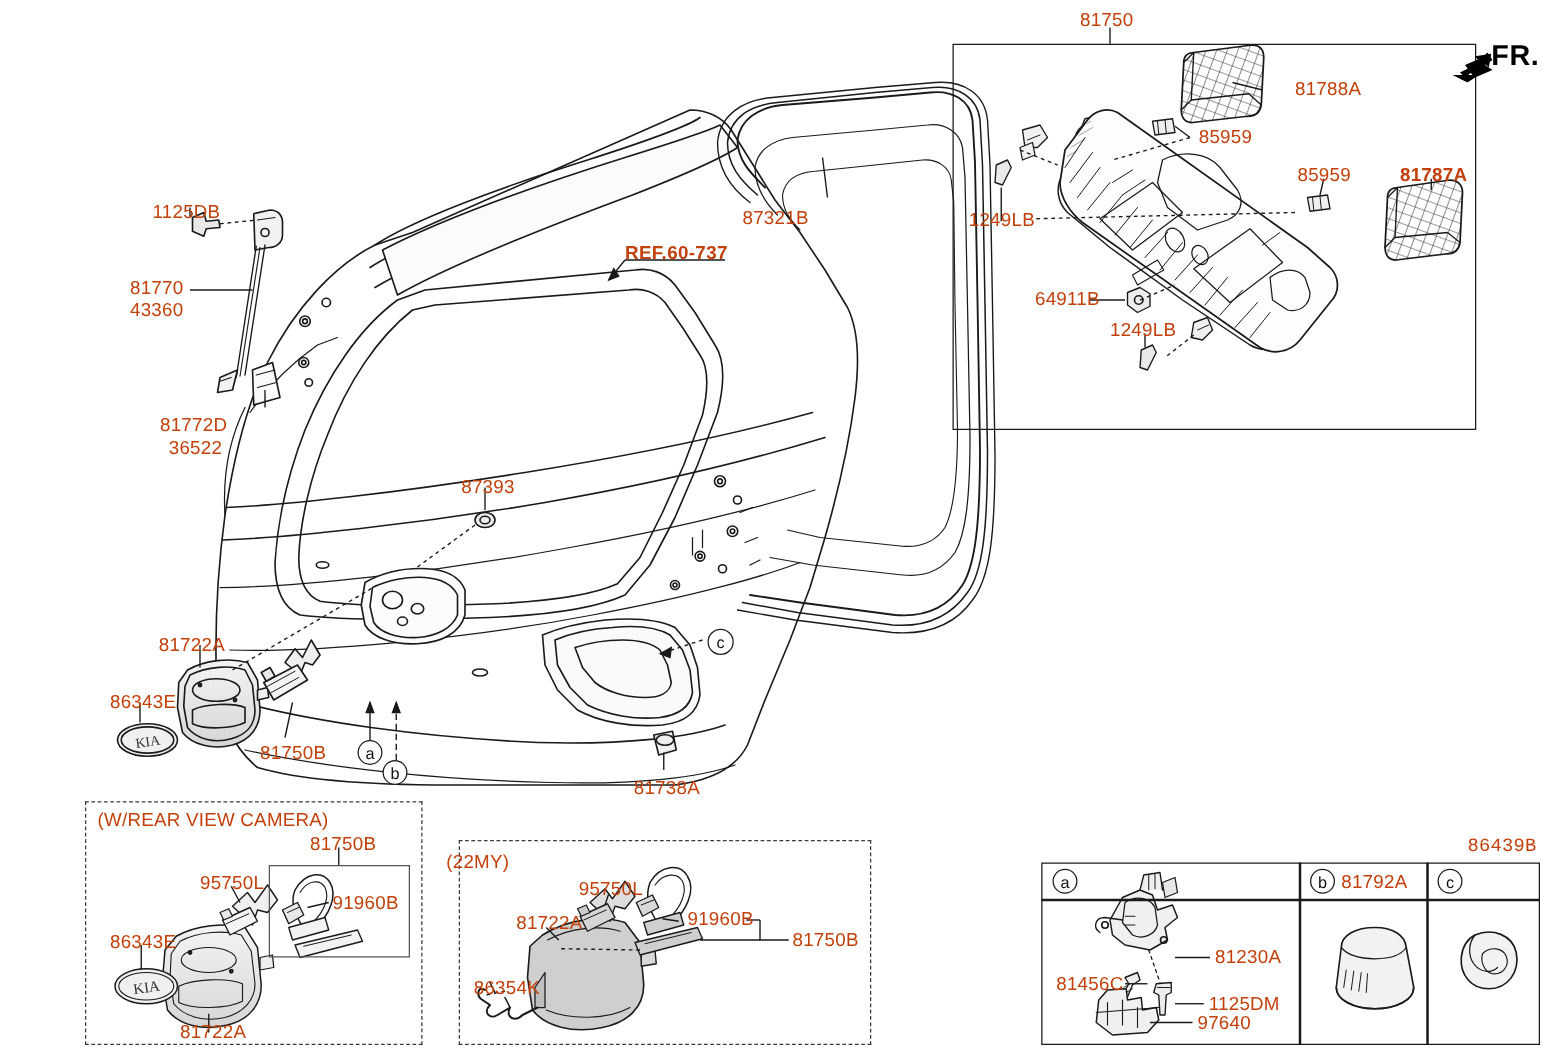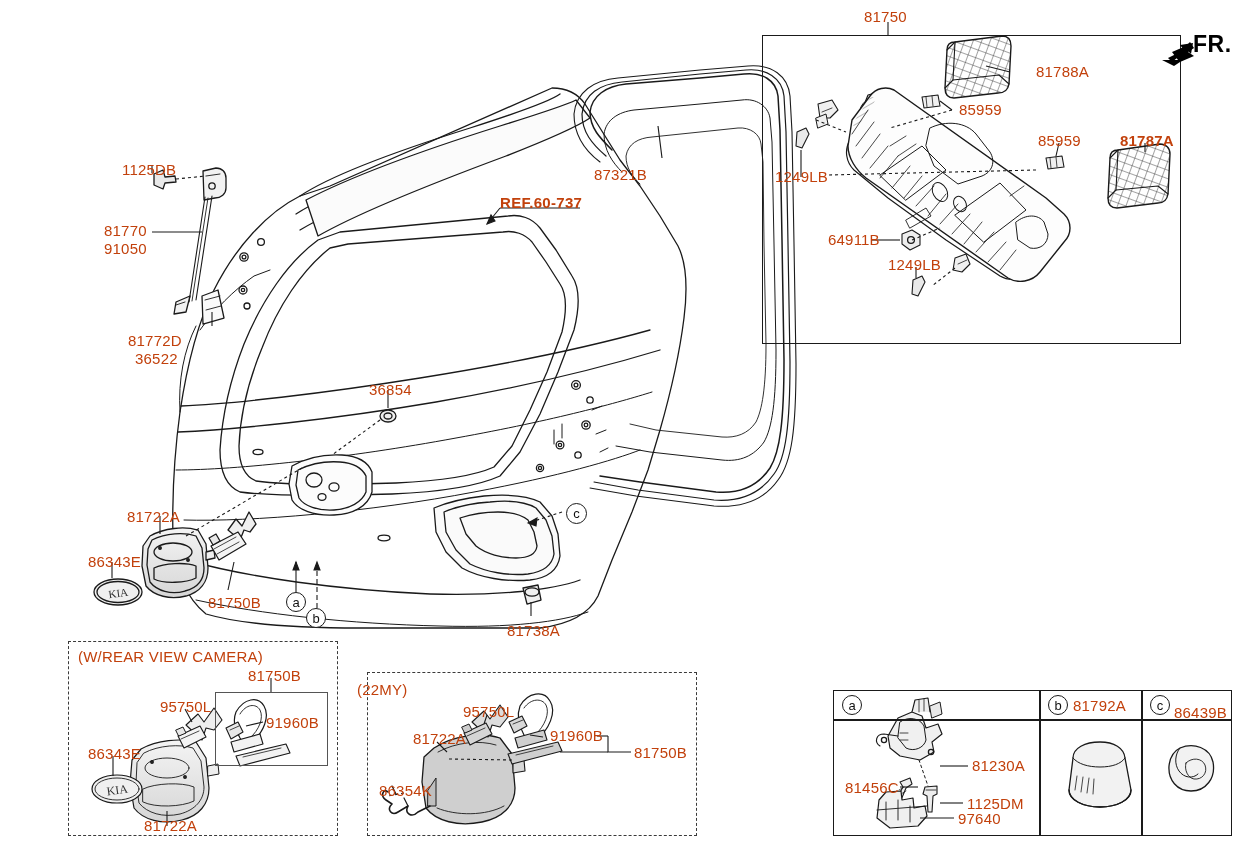--- a/index.html
+++ b/index.html
@@ -490,26 +490,26 @@
   <div class="leader v" style="left:1141px; top:690px; height:146px; width:1.6px; background:#1a1a1a;"></div>
 
   <div class="fr-text" style="left:1193px; top:14px;">FR.</div>
   <svg style="position:absolute; left:1160px; top:40px; width:38px; height:26px;" viewBox="0 0 38 26">
     <path d="M2,20 L18,20 L12,12 L26,6 L30,2 L34,8 L28,12 L34,16 L20,22 L14,26 L2,20 Z" fill="#000"></path>
     <path d="M8,18 L24,10 L20,5 L33,3 L31,14 L27,10 L12,22 Z" fill="#000"></path>
   </svg>
 
   <div class="lbl" style="left:122px; top:161px;">1125DB</div>
   <div class="lbl" style="left:104px; top:222px;">81770</div>
-  <div class="lbl" style="left:104px; top:240px;">91050</div>
+  <div class="lbl" style="left:104px; top:240px;">43360</div>
   <div class="lbl" style="left:128px; top:332px;">81772D</div>
   <div class="lbl" style="left:135px; top:350px;">36522</div>
   <div class="lbl" style="left:594px; top:118px;margin-top:48px;">87321B</div>
   <div class="lbl bold" style="left:500px; top:194px;">REF.60-737</div>
-  <div class="lbl" style="left:369px; top:381px;">36854</div>
+  <div class="lbl" style="left:369px; top:381px;">87393</div>
   <div class="lbl" style="left:127px; top:508px;">81722A</div>
   <div class="lbl" style="left:88px; top:553px;">86343E</div>
   <div class="lbl" style="left:208px; top:594px;">81750B</div>
   <div class="lbl" style="left:507px; top:622px;">81738A</div>
 
   <div class="circ" style="left:286px; top:592px; width:20px; height:20px;">a</div>
   <div class="circ" style="left:306px; top:608px; width:20px; height:20px;">b</div>
   <div class="circ" style="left:566px; top:503px; width:21px; height:21px;">c</div>
 
   <div class="lbl" style="left:864px; top:8px;">81750</div>
@@ -532,20 +532,20 @@
   <div class="lbl" style="left:463px; top:703px;">95750L</div>
   <div class="lbl" style="left:413px; top:730px;">81722A</div>
   <div class="lbl" style="left:550px; top:727px;">91960B</div>
   <div class="lbl" style="left:634px; top:744px;">81750B</div>
   <div class="lbl" style="left:379px; top:782px;">86354K</div>
 
   <div class="circ" style="left:842px; top:695px; width:20px; height:20px;">a</div>
   <div class="circ" style="left:1048px; top:695px; width:20px; height:20px;">b</div>
   <div class="lbl" style="left:1073px; top:697px;">81792A</div>
   <div class="circ" style="left:1150px; top:695px; width:20px; height:20px;">c</div>
-  <div class="lbl" style="left:1174px; top:704px;">86439B</div>
+  <div class="lbl" style="left:1174px; top:669px;font-family:Liberation Mono, monospace;">86439B</div>
 
   <div class="lbl" style="left:972px; top:757px;">81230A</div>
   <div class="lbl" style="left:845px; top:779px;">81456C</div>
   <div class="lbl" style="left:967px; top:795px;">1125DM</div>
   <div class="lbl" style="left:958px; top:810px;">97640</div>
 
 </div>
 
 </body></html>

